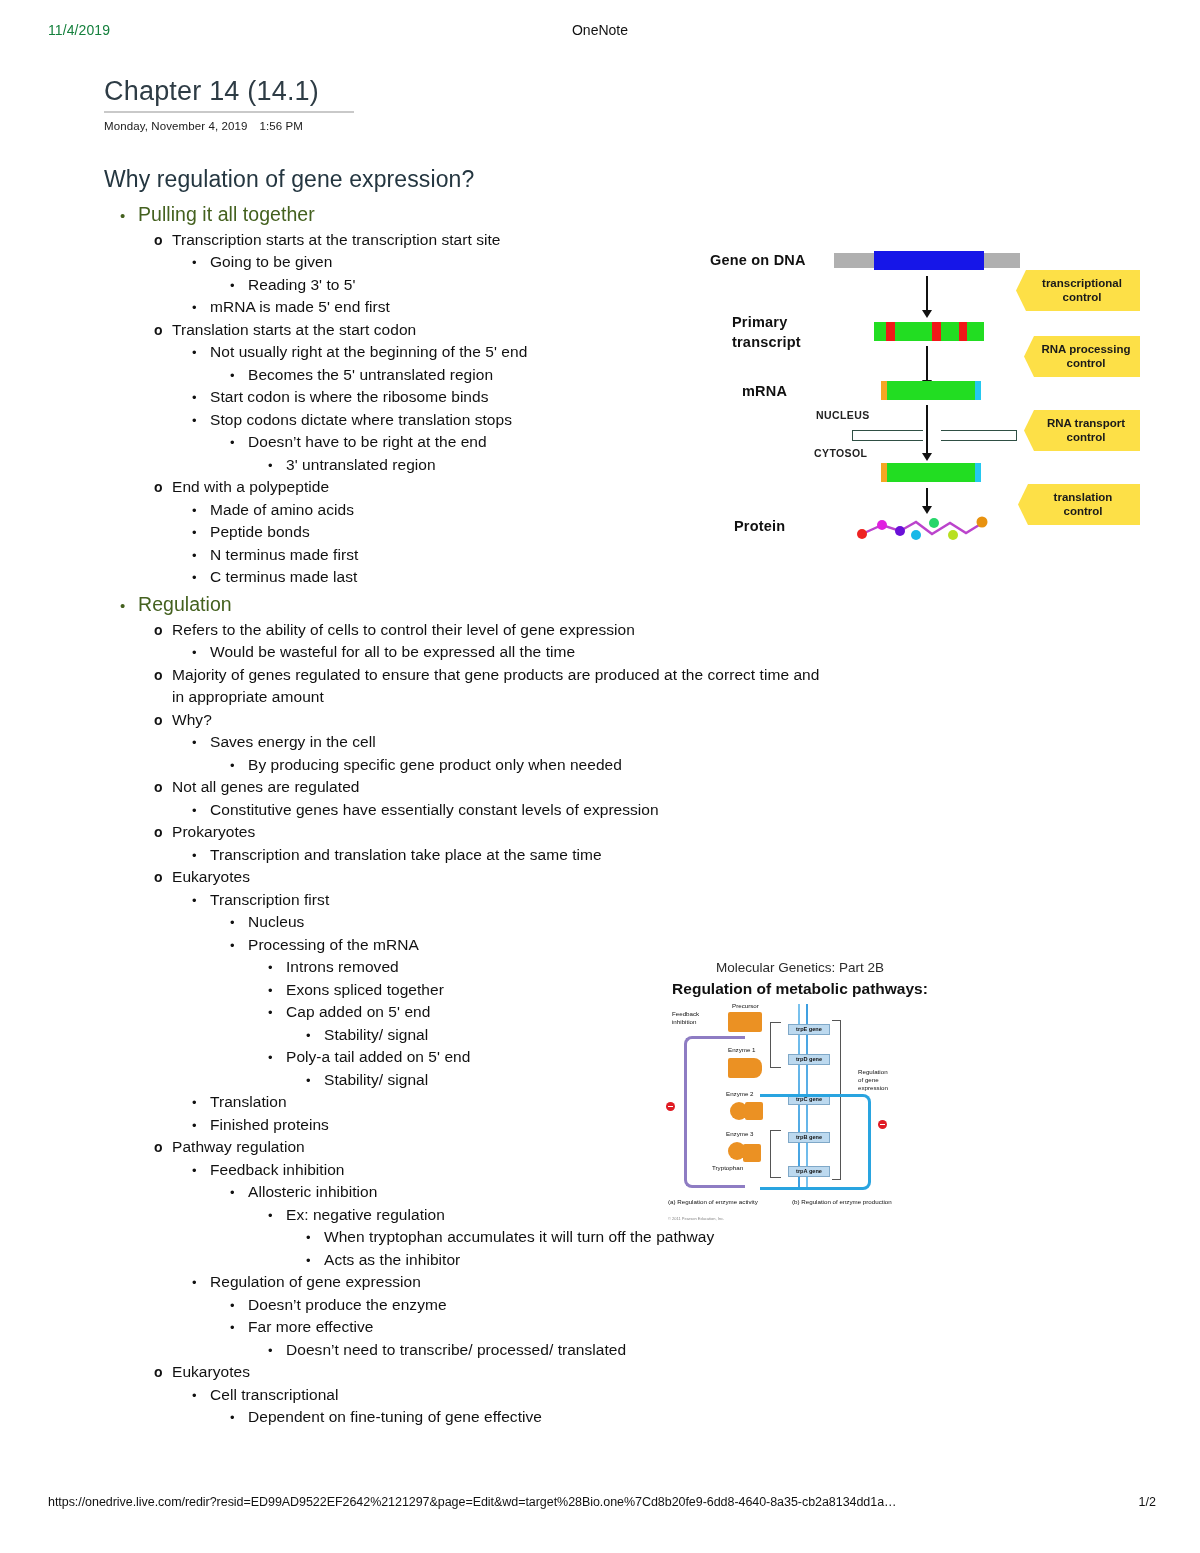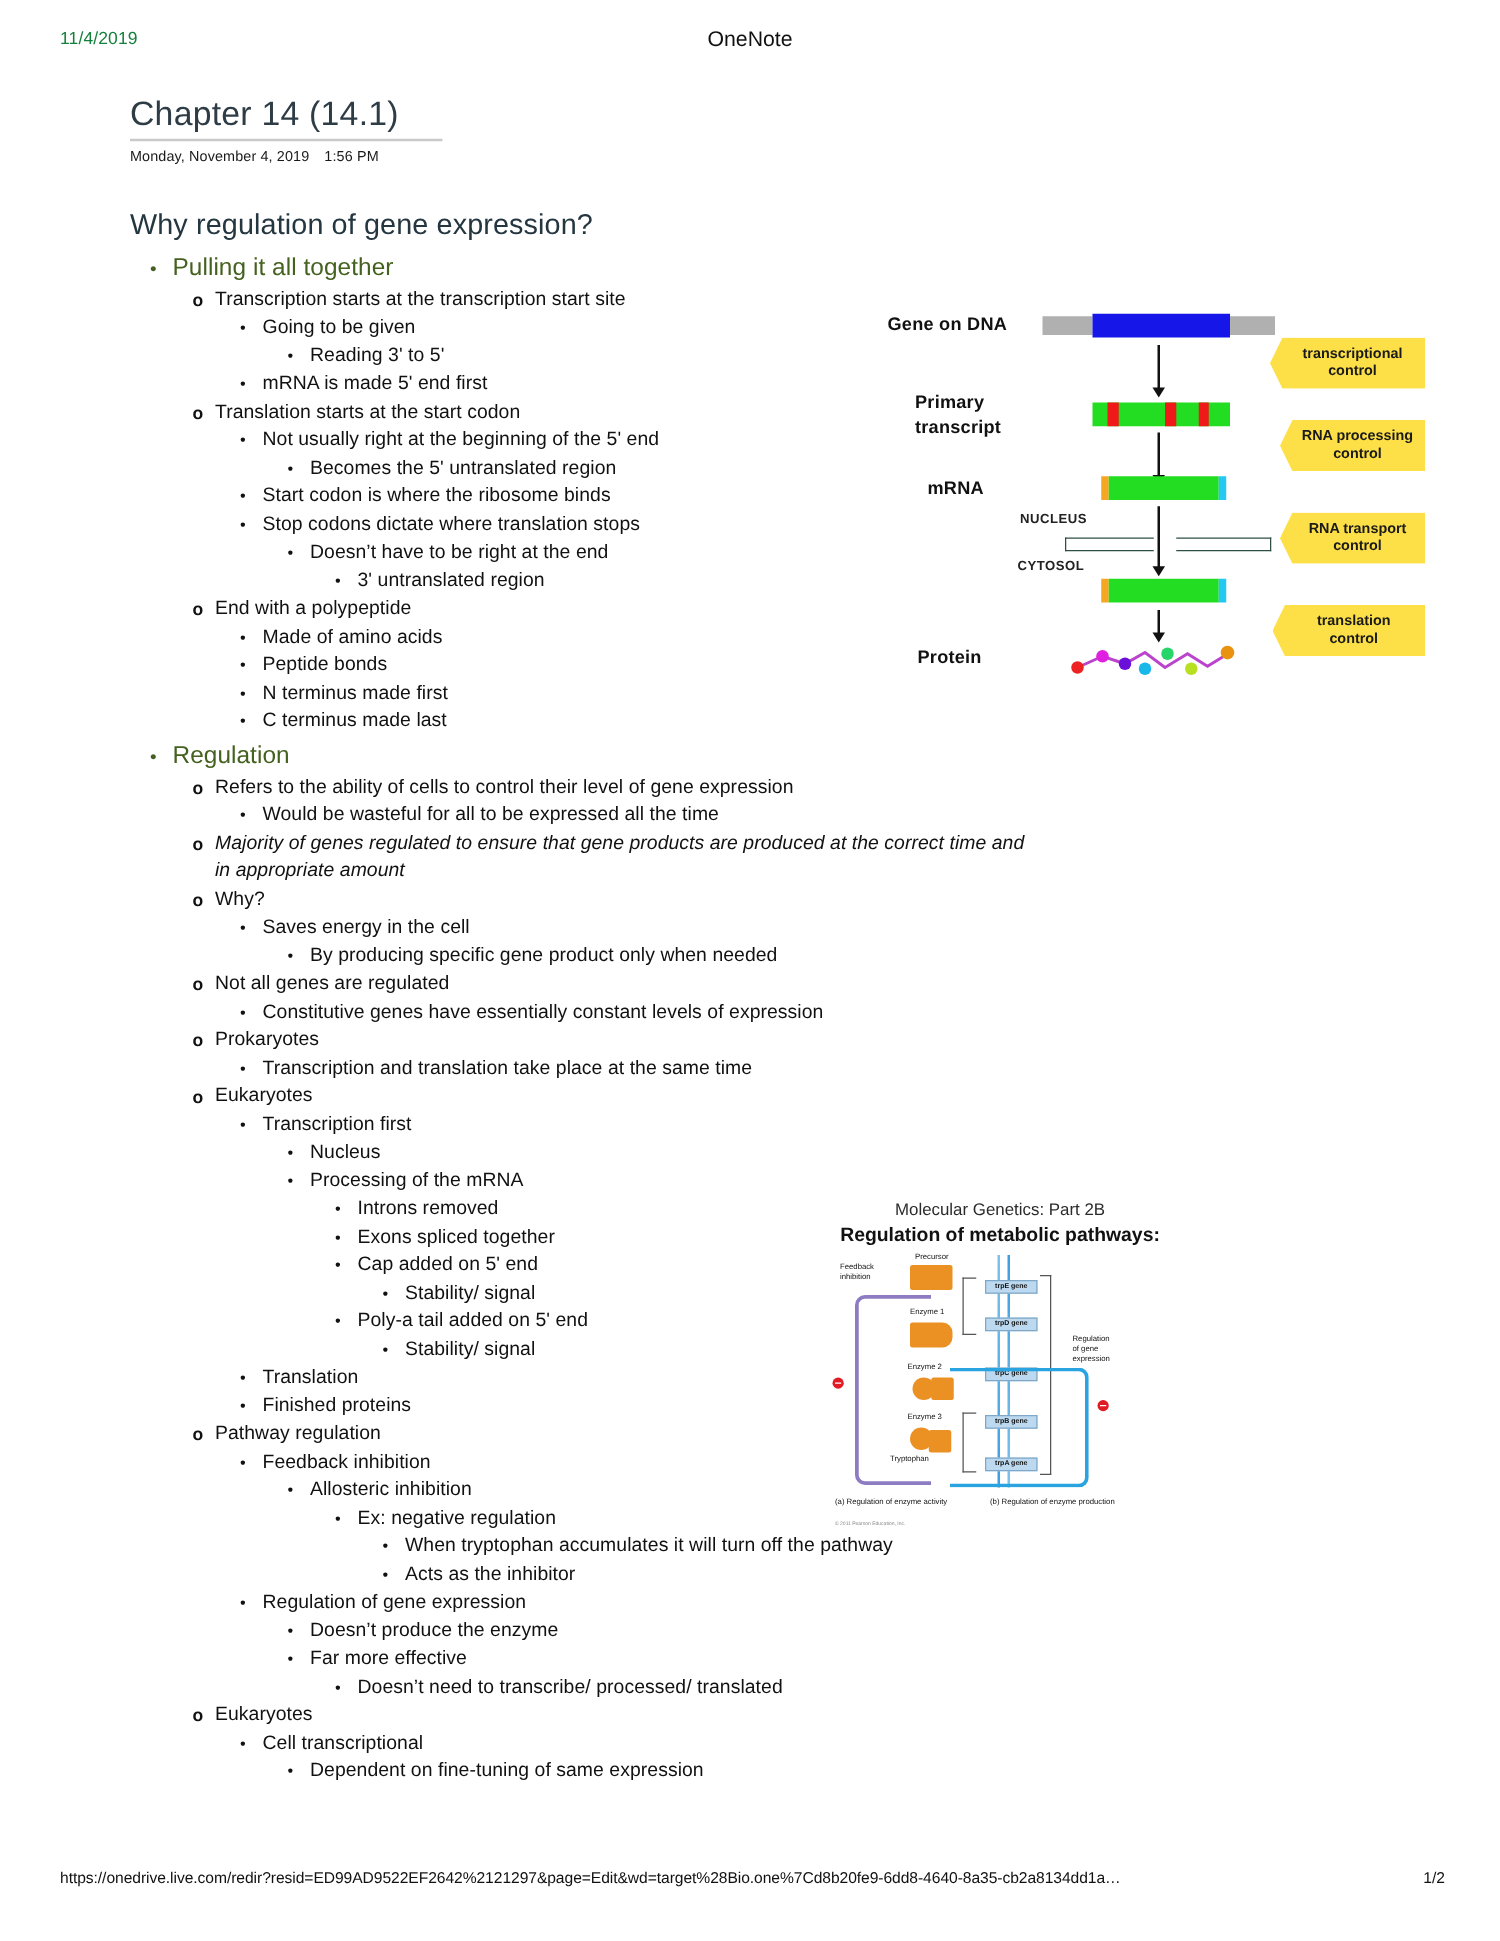--- a/index.html
+++ b/index.html
@@ -5,21 +5,21 @@
   html,body{margin:0;padding:0;background:#ffffff;}
   body{
     width:1200px;height:1553px;position:relative;overflow:hidden;
     font-family:"Liberation Sans", sans-serif;color:#000;
   }
   .page{position:absolute;inset:0;}
 
   
   .print-header{position:absolute;left:0;top:22px;width:1200px;height:20px;}
   .ph-date{position:absolute;left:48px;top:0;font-size:14px;color:#15803d;letter-spacing:.1px;}
-  .ph-app{position:absolute;left:0;top:0;width:1200px;text-align:center;font-size:17px;color:#111;}
+  .ph-app{position:absolute;left:0;top:0;width:1200px;text-align:center;font-size:14px;color:#111;}
 
   
   .title-block{position:absolute;left:104px;top:76px;width:420px;}
   .note-title{
     font-size:27px;font-weight:400;color:#2e3c45;letter-spacing:.2px;
     line-height:1.15;padding-bottom:4px;display:inline-block;min-width:250px;
     border-bottom:2px solid #c9c9c9;
   }
   .note-stamp{margin-top:7px;font-size:11.5px;color:#1a1a1a;letter-spacing:.1px;}
   .note-stamp .time{margin-left:12px;}
@@ -36,21 +36,21 @@
 
   
   .l1{margin-left:16px;padding-left:18px;}
 
   .l1.green .tx{color:#44611f;font-size:19.5px;line-height:30px;font-weight:400;}
   .l1.green .mk{color:#44611f;font-size:16px;top:4px;}
 
   .mk-dot::before{content:"\2022";font-size:15px;}
   .mk-circ::before{content:"o";font-size:14px;font-weight:700;}
   .mk-sq::before{content:"\2022";font-size:13px;}
-  .wrap2{width:660px;font-style:italic;}
+  .wrap2{width:660px;}
 
   
   .fig1{position:absolute;left:706px;top:248px;width:440px;height:300px;}
   .f1-label{position:absolute;font-weight:700;font-size:14.5px;color:#111;letter-spacing:.2px;}
   .bar{position:absolute;height:15px;}
   .arrow-v{position:absolute;width:2px;background:#111;}
   .arrow-head{position:absolute;width:0;height:0;border-left:5px solid transparent;border-right:5px solid transparent;border-top:8px solid #111;}
   .callout{
     position:absolute;background:#fde047;font-size:11.5px;line-height:13.5px;
     color:#1a1a1a;text-align:center;padding:7px 8px 7px 16px;
@@ -307,21 +307,21 @@
         <div class="lvl" style="margin-left: 50px; padding-left: 18px;">
           <span class="mk mk-circ"></span>
           <span class="tx">Eukaryotes</span>
         </div>
         <div class="lvl" style="margin-left: 88px; padding-left: 18px;">
           <span class="mk mk-sq"></span>
           <span class="tx">Cell transcriptional</span>
         </div>
         <div class="lvl" style="margin-left: 126px; padding-left: 18px;">
           <span class="mk mk-sq"></span>
-          <span class="tx">Dependent on fine-tuning of same expression</span>
+          <span class="tx">Dependent on fine-tuning of gene effective</span>
         </div>
       </div>
   </div>
 
   <div class="fig1">
 
     <div class="f1-label" style="left:4px;top:4px;">Gene on DNA</div>
     <div class="bar" style="left:128px;top:5px;width:40px;background:#b0b0b0;"></div>
     <div class="bar" style="left:168px;top:3px;width:110px;height:19px;background:#1616e8;"></div>
     <div class="bar" style="left:278px;top:5px;width:36px;background:#b0b0b0;"></div>

